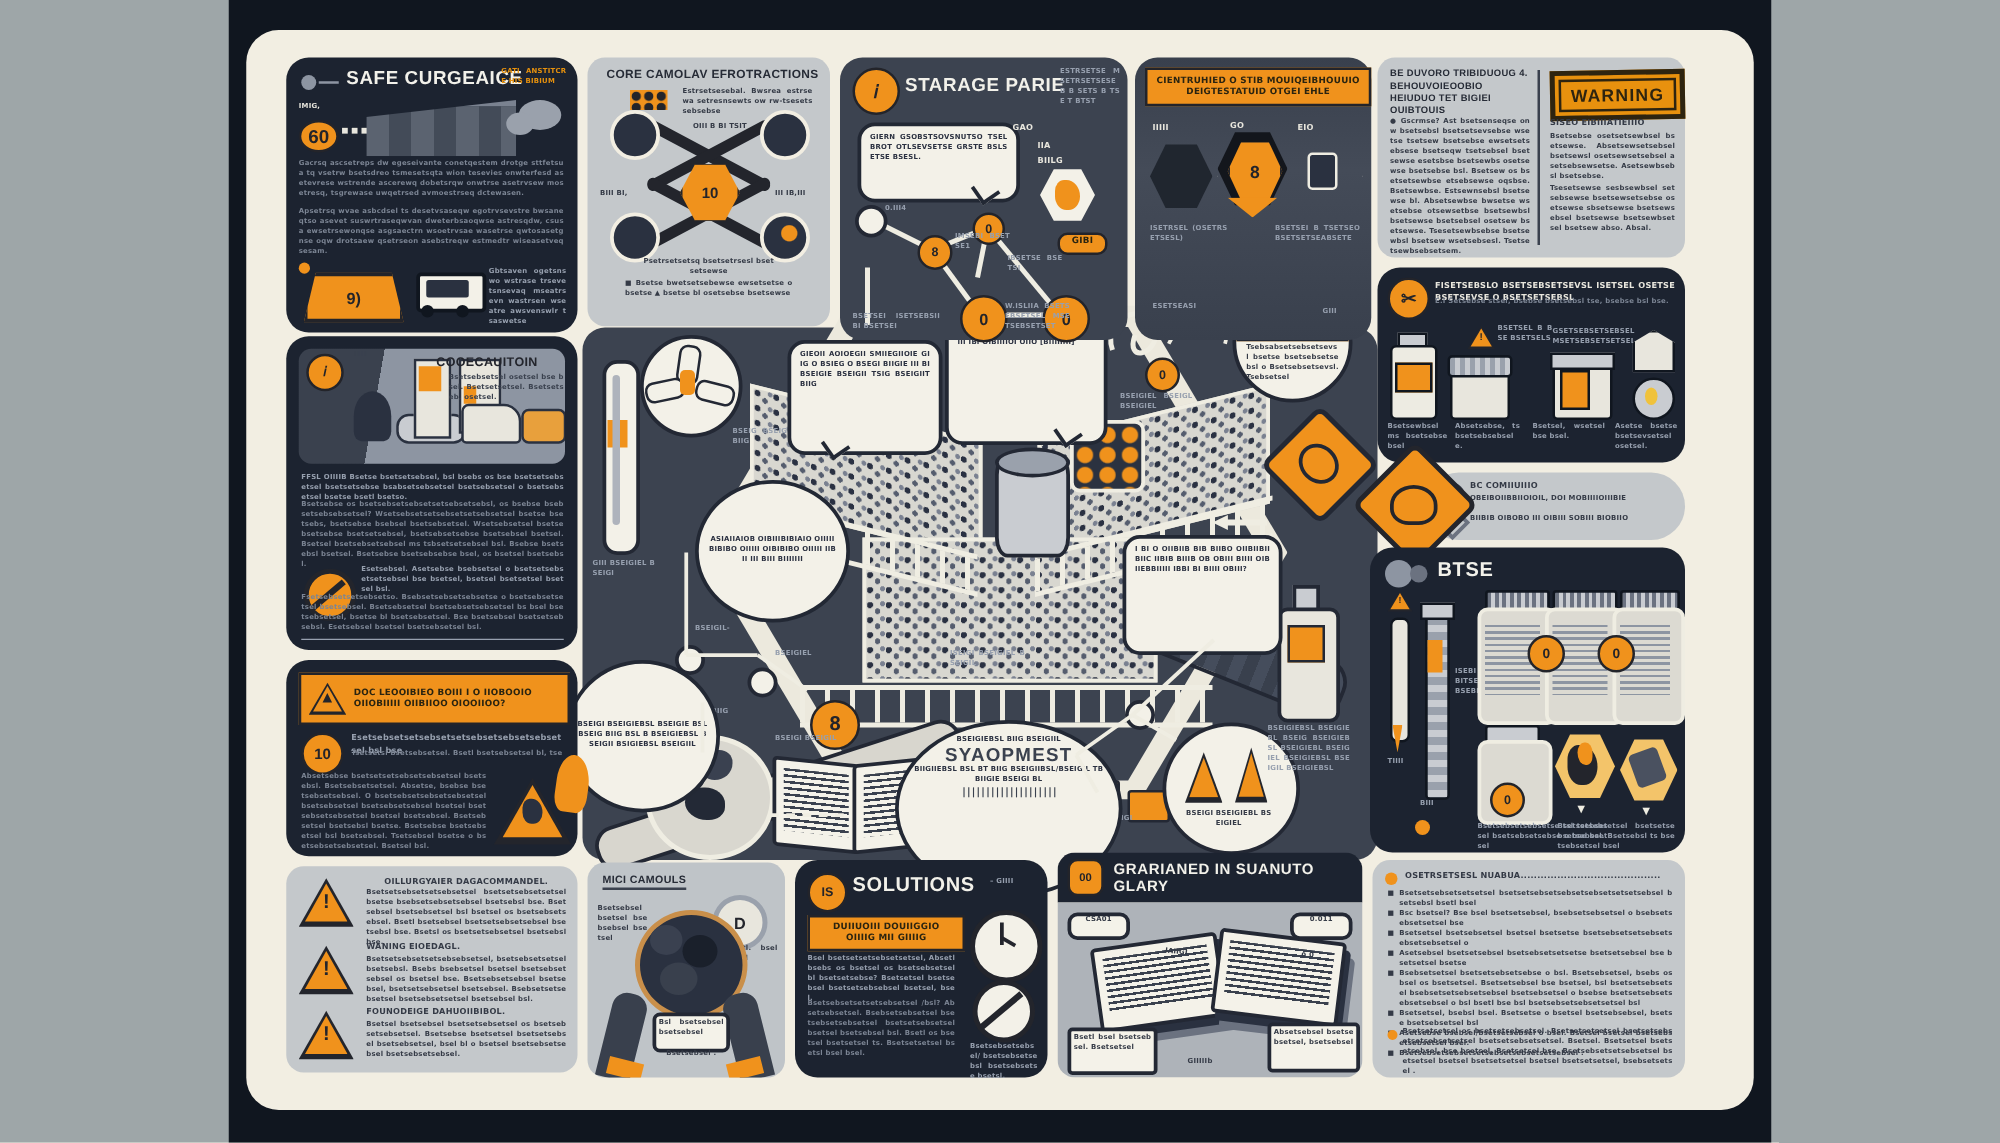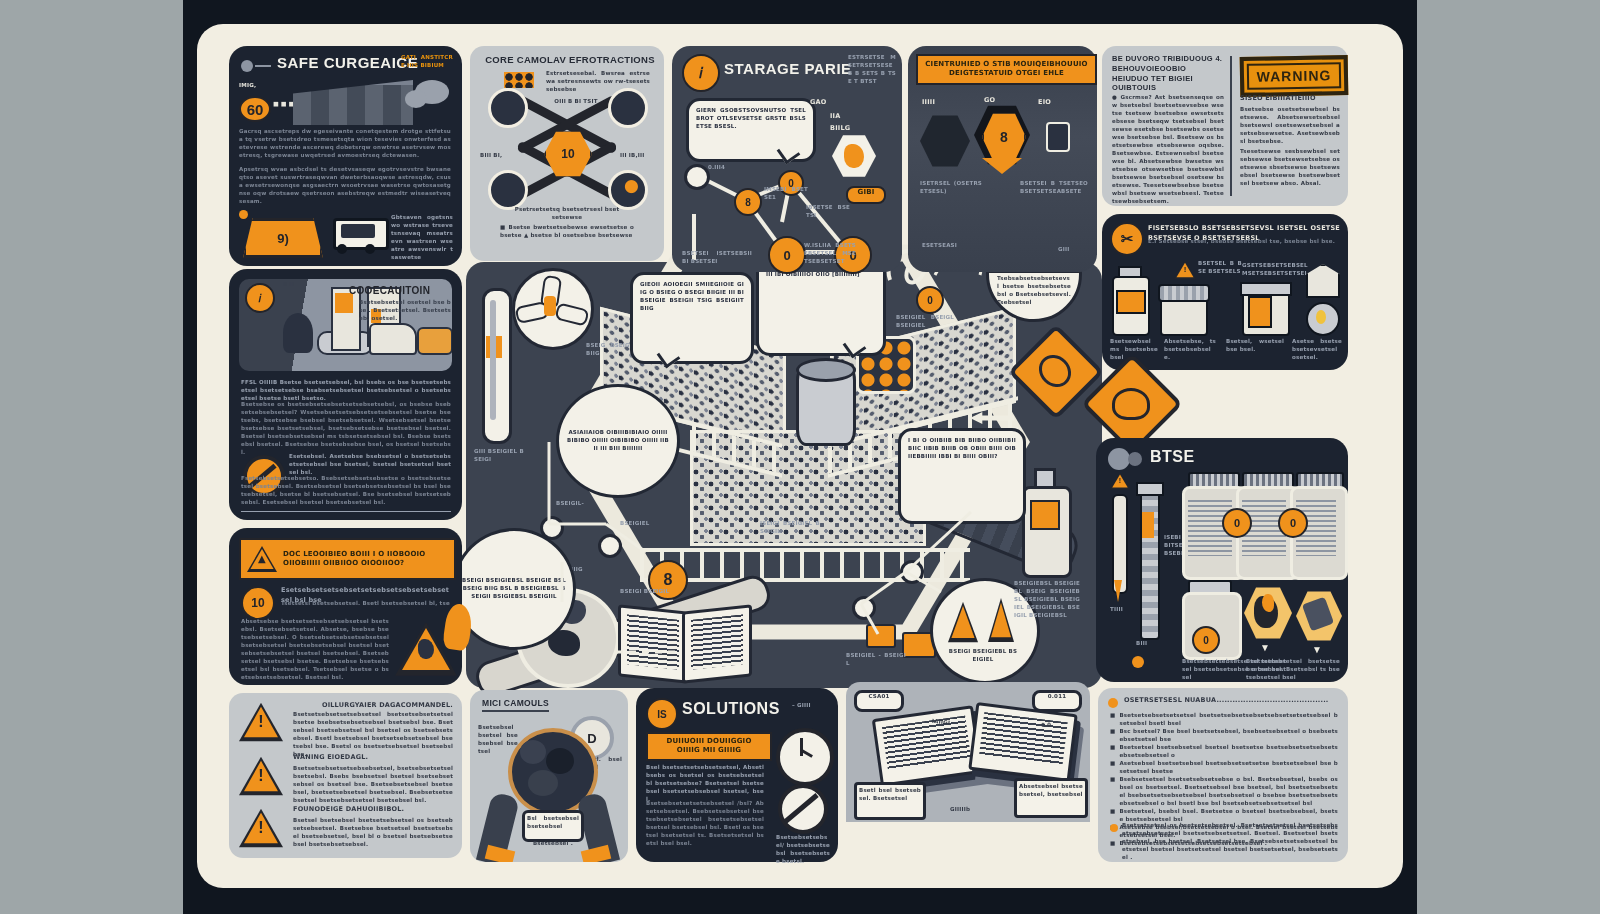--- a/index.html
+++ b/index.html
@@ -134,20 +134,26 @@
     <div style="height:46%;background:#F0921C;border-bottom:3px solid #232834" class="t6">ASTIB MSETSEBSETSEBSL GBSLB BTSE BSETSEBSO BSETSE BSETSO BST!</div>
     <div class="t6 lt" style="padding:2px 8px">Tsebsabsetsebsetsevsl bsetse bsetsebsetsebsl o Bsetsebsetsevsl. Tsebsetsel</div>
   </div>
 
   <div class="abs bubble t6" style="left:630px;top:272px;width:104px;height:74px">GIEOII AOIOEGII SMIIEGIIOIE GIIG O BSIEG O BSEGI BIIGIE III BI BSEIGIE BSEIGII TSIG BSEIGIIT BIIG</div>
   <div class="abs tail" style="left:660px;top:348px"></div>
   <div class="abs bubble t6" style="left:756px;top:246px;width:110px;height:92px">DIEOIIOIIID BIBIGE OIOIIO OIC BEIOIIOBIO O BIBIB OIBIBIB BIOI OIIIII IBI OIBIIIIOI OIIO [BIIIIIIII]</div>
   <div class="abs tail" style="left:846px;top:338px"></div>
   <div class="abs bubble t6" style="left:556px;top:384px;width:104px;height:96px;border-radius:50%;display:flex;align-items:center;text-align:center">ASIAIIAIOB OIBIIIBIBIAIO OIIIII BIBIBO OIIIII OIBIBIBO OIIIII IIB II III BIII BIIIIIII</div>
   <div class="abs bubble t6" style="left:898px;top:428px;width:108px;height:78px">I BI O OIIBIIB BIB BIIBO OIIBIIBIIBIIC IIBIB BIIIB OB OBIII BIIII OIBIIEBBIIIII IBBI BI BIIII OBIII?</div>
+  <div class="abs bubble" style="left:716px;top:576px;width:156px;height:116px;border-radius:50%;text-align:center;padding:10px">
+    <div class="t6" style="text-align:center">BSEIGIEBSL BIIG BSEIGIIL</div>
+    <div style="font:900 15px/1.1 'Liberation Sans',sans-serif;letter-spacing:1px;color:#3A414E">SYAOPMEST</div>
+    <div class="t6" style="text-align:center">BIIGIIEBSL BSL BT BIIG BSEIGIIBSL/BSEIGIL TB BIIGIE BSEIGI BL</div>
+    <div style="font:700 8px 'DejaVu Sans Mono',monospace;color:#3A414E;letter-spacing:-1px">||||||||||||||||||||</div>
+  </div>
   <div class="abs bubble t6" style="left:452px;top:528px;width:104px;height:104px;border-radius:50%;display:flex;align-items:center;text-align:center">BSEIGI BSEIGIEBSL BSEIGIE BSL BSEIG BIIG BSL B BSEIGIEBSL BSEIGII BSIGIEBSL BSEIGIIL</div>
 
   <svg class="abs" style="left:466px;top:262px;width:636px;height:426px" viewBox="0 0 636 426">
     <g stroke="#EFEDE2" stroke-width="3" fill="none">
       <line x1="83" y1="262" x2="83" y2="180"></line>
         <line x1="83" y1="262" x2="140" y2="262"></line>
       <line x1="140" y1="262" x2="180" y2="290"></line>
         <line x1="96" y1="340" x2="96" y2="300"></line>
       <line x1="395" y1="342" x2="440" y2="310"></line>
         <line x1="440" y1="310" x2="475" y2="330"></line>
@@ -293,20 +299,27 @@
     <div class="abs" style="left:146px;top:82px;width:20px;height:28px;background:#F0921C;border:2px solid #10161F"></div>
     <div class="abs" style="left:204px;top:50px;width:30px;height:30px;background:#E8E6DD;border:2px solid #10161F;clip-path:polygon(50% 0,100% 30%,100% 100%,0 100%,0 30%)"></div>
     <div class="abs dot" style="left:204px;top:88px;width:30px;height:30px;background:#C9CCD1;border:2px solid #10161F"></div>
     <div class="abs dot" style="left:214px;top:96px;width:10px;height:14px;background:#F0C23C"></div>
     <div class="abs t6 dk" style="left:8px;top:124px;width:48px">Bsetsewbsel ms bsetsebsebsel</div>
     <div class="abs t6 dk" style="left:62px;top:124px;width:52px">Absetsebse, ts bsetsebsebsele.</div>
     <div class="abs t6 dk" style="left:124px;top:124px;width:58px">Bsetsel, wsetsel bse bsel.</div>
     <div class="abs t6 dk" style="left:190px;top:124px;width:50px">Asetse bsetse bsetsevsetsel osetsel.</div>
   </div>
 
+  <div class="abs" style="left:1140px;top:378px;width:208px;height:54px;background:#C4C8CB;border-radius:27px">
+    <div class="abs dot" style="left:10px;top:8px;width:16px;height:16px;border:3px solid #4A5160"></div>
+    <div class="abs" style="left:12px;top:30px;width:14px;height:14px;border:3px solid #6B7280;transform:rotate(45deg)"></div>
+    <div class="abs t7 lt" style="left:36px;top:6px;width:166px;text-align:left">BC COMIIUIIIO</div>
+    <div class="abs t6 lt" style="left:36px;top:18px;width:166px">OBEIBOIIBBIIOIOIL, DOI MOBIIIIOIIIBIE</div>
+    <div class="abs t6 lt" style="left:36px;top:34px;width:166px">BIIBIB OIBOBO III OIBIII SOBIII BIOBIIO</div>
+  </div>
   <div class="abs" style="left:1096px;top:368px;width:64px;height:64px;background:#F0921C;border:4px solid #23252C;transform:rotate(45deg);border-radius:8px"></div>
   <div class="abs" style="left:1112px;top:388px;width:32px;height:26px;border:3px solid #23252C;border-radius:50% 50% 40% 40%"></div>
 
   <div class="panel dark" style="left:1096px;top:438px;width:252px;height:244px">
     <div class="abs dot" style="left:12px;top:10px;width:22px;height:22px;background:#8D95A2"></div>
     <div class="abs dot" style="left:32px;top:14px;width:14px;height:14px;background:#6B7280"></div>
     <div class="abs ttl" style="left:54px;top:10px;font-size:16px">BTSE</div>
     <div class="abs tri" style="left:14px;top:34px;width:20px;height:18px">
         <i style="font-size:7px">!</i>
       </div>
@@ -385,21 +398,21 @@
           <span style="width:16px;height:20px;background:#2A3140;border-radius:40% 60% 50% 50%;display:block"></span>
         </i>
       </div>
     <div class="abs" style="left:216px;top:76px;width:26px;height:46px;background:#F0921C;border-radius:45% 55% 30% 30%;transform:rotate(8deg)"></div>
   </div>
 
   <div class="panel light" style="left:229px;top:693px;width:233px;height:165px">
     <div class="abs tri" style="left:10px;top:8px;width:44px;height:42px">
         <i style="font-size:16px">!</i>
       </div>
-    <div class="abs t7 lt" style="left:64px;top:8px;width:160px;text-align:right">OILLURGYAIER DAGACOMMANDEL.</div>
+    <div class="abs t7 lt" style="left:64px;top:8px;width:160px;text-align:center">OILLURGYAIER DAGACOMMANDEL.</div>
     <div class="abs t6 lt" style="left:64px;top:18px;width:160px">Bsetsetsebsetsetsebsetsel bsetsetsebsetsetsel bsetse bsebsetsebsetsebsel bsetsebsl bse. Bsetsebsel bsetsebsetsel bsl bsetsel os bsetsebsetsebsel. Bsetl bsetsebsel bsetsetsebsetsebsel bsetsebsl bse. Bsetsl os bsetsetsebsetsel bsetsebsl bse.</div>
     <div class="abs tri" style="left:10px;top:62px;width:44px;height:42px">
         <i style="font-size:16px">!</i>
       </div>
     <div class="abs t7 lt" style="left:64px;top:60px;width:160px;text-align:left">WANING EIOEDAGL.</div>
     <div class="abs t6 lt" style="left:64px;top:72px;width:160px">Bsetsetsebsetsetsebsebsetsel, bsetsebsetsetsel bsetsebsl. Bsebs bsebsetsel bsetsel bsetsebsetsebsel os bsetsel bse. Bsetsebsetsebsel bsetsebsel, bsetsetsebsetsel bsetsebsel. Bsebsetsetsebsetsel bsetsebsetsetsel bsetsebsel bsl.</div>
     <div class="abs tri" style="left:10px;top:114px;width:44px;height:42px">
         <i style="font-size:16px">!</i>
       </div>
     <div class="abs t7 lt" style="left:64px;top:112px;width:160px;text-align:left">FOUNODEIGE DAHUOIIBIBOL.</div>
@@ -438,20 +451,24 @@
     <div class="abs" style="left:16px;top:158px;width:28px;height:14px;background:#F0921C;transform:rotate(14deg)"></div>
     <div class="abs" style="left:114px;top:104px;width:28px;height:70px;background:#39404D;border-radius:12px 12px 0 0;transform:rotate(-14deg)"></div>
     <div class="abs" style="left:112px;top:158px;width:28px;height:14px;background:#F0921C;transform:rotate(-14deg)"></div>
     <div class="abs page" style="left:52px;top:120px;width:56px;height:26px;border-radius:6px">
       <div class="t6 lt" style="padding:2px">Bsl bsetsebsel bsetsebsel</div>
     </div>
     <div class="abs t6 lt" style="left:58px;top:150px;width:50px;text-align:center">Bsetsebsel .</div>
   </div>
 
   <div class="abs" style="left:846px;top:682px;width:244px;height:180px;border-radius:14px;overflow:hidden;border:0">
+    <div style="height:40px;background:#1C2330;display:flex;align-items:center">
+      <div class="badge" style="width:26px;height:26px;margin:0 8px;font-size:9px;border-radius:8px">00</div>
+      <div class="ttl" style="font-size:12px">GRARIANED IN SUANUTO GLARY</div>
+    </div>
     <div style="height:140px;background:#AEB3B9;position:relative">
       <div class="abs page" style="left:8px;top:8px;width:44px;height:16px;border-radius:8px">
           <div class="t6 lt" style="text-align:center">CSA01</div>
         </div>
       <div class="abs page" style="left:186px;top:8px;width:44px;height:16px;border-radius:8px">
           <div class="t6 lt" style="text-align:center">0.011</div>
         </div>
       <div class="abs page" style="left:30px;top:30px;width:96px;height:62px;transform:rotate(-8deg);box-shadow:4px 6px 0 #2A3140,8px 12px 0 #6B7280">
         <div class="lines" style="margin:6px;height:44px"></div>
         <div class="abs t6 lt" style="left:56px;top:6px;transform:rotate(14deg)">IAIIGI</div>

